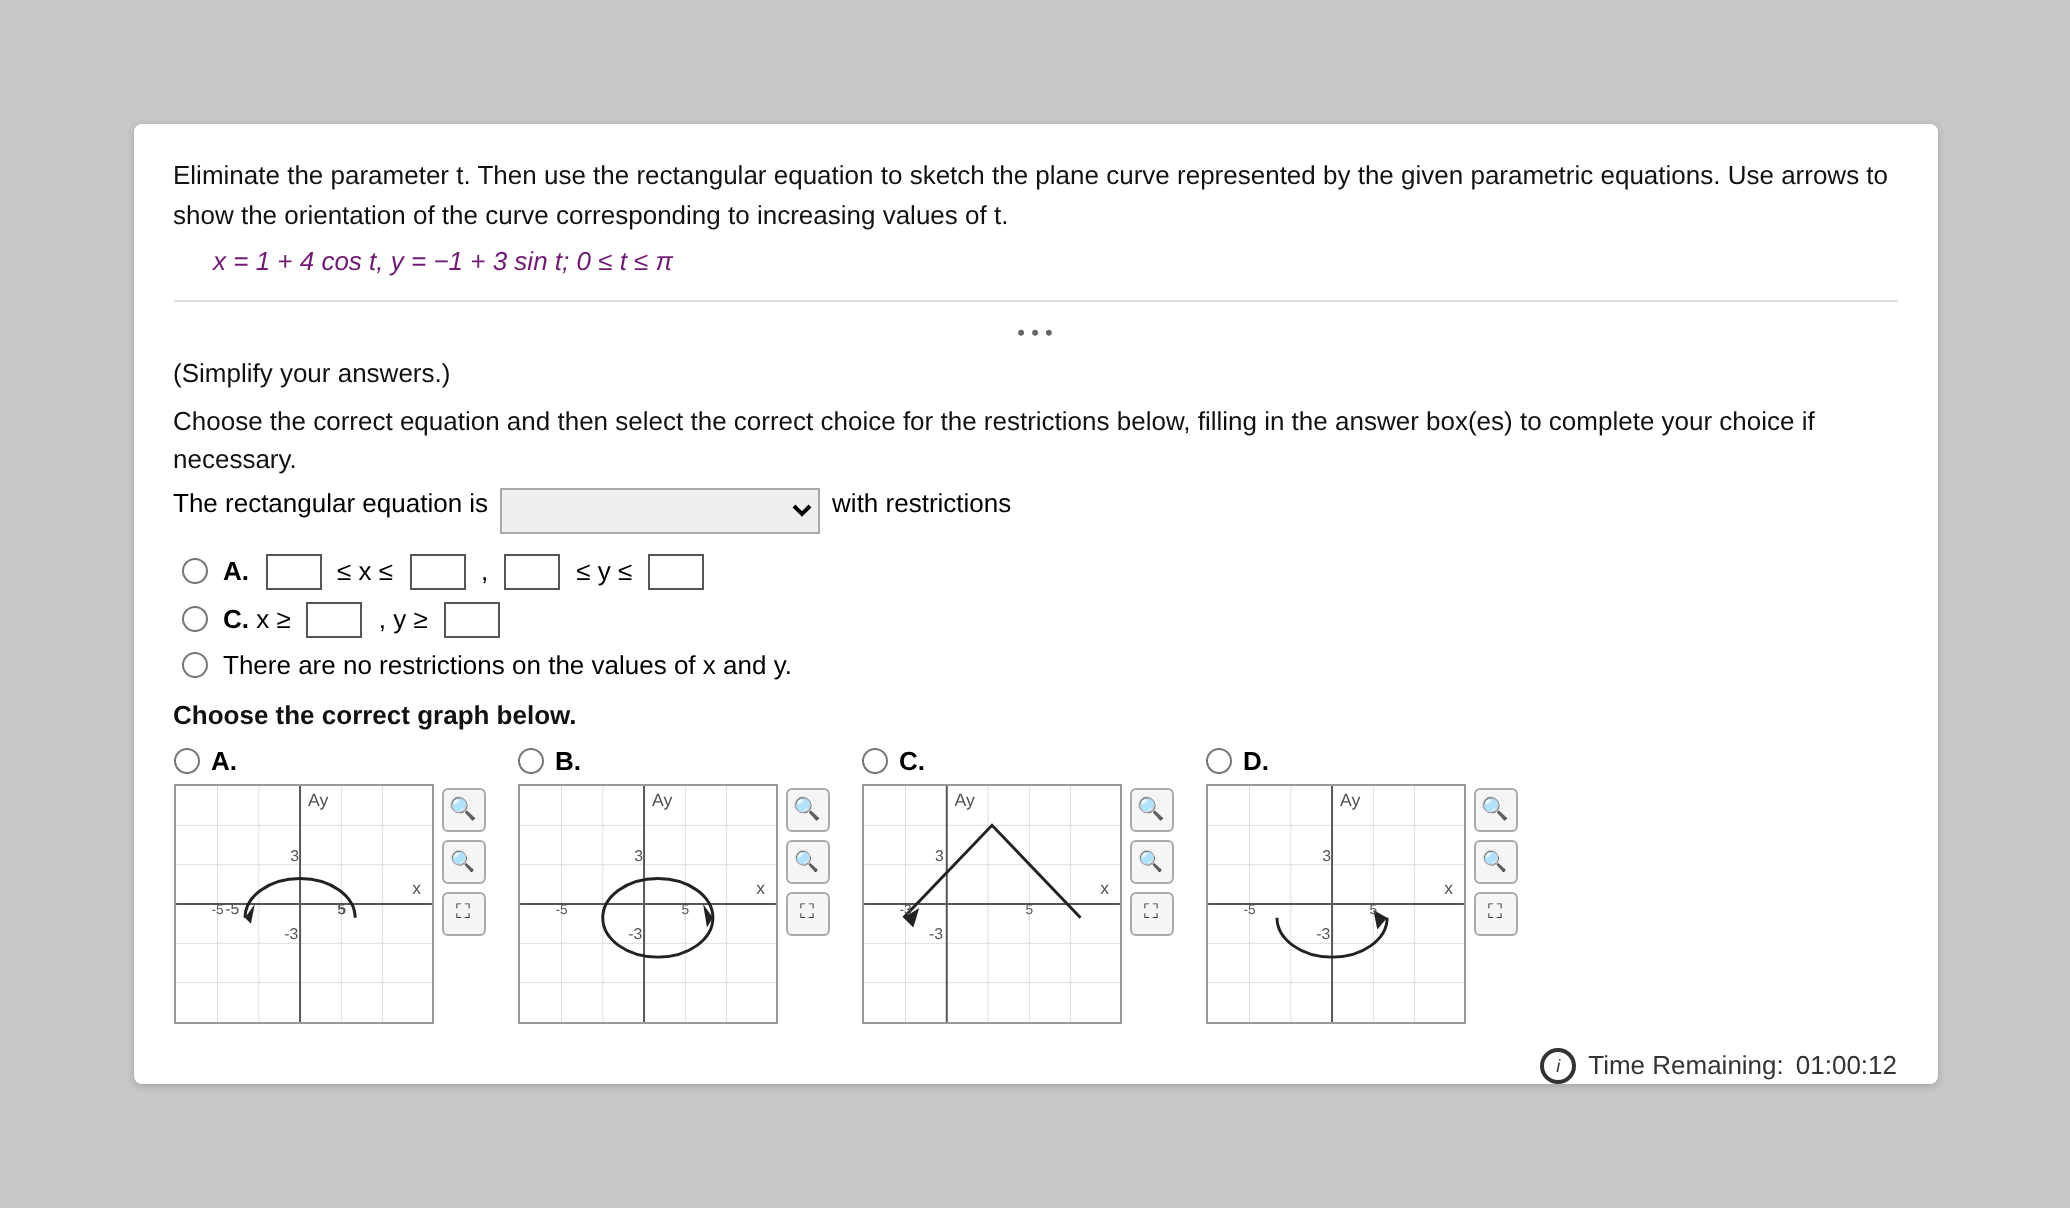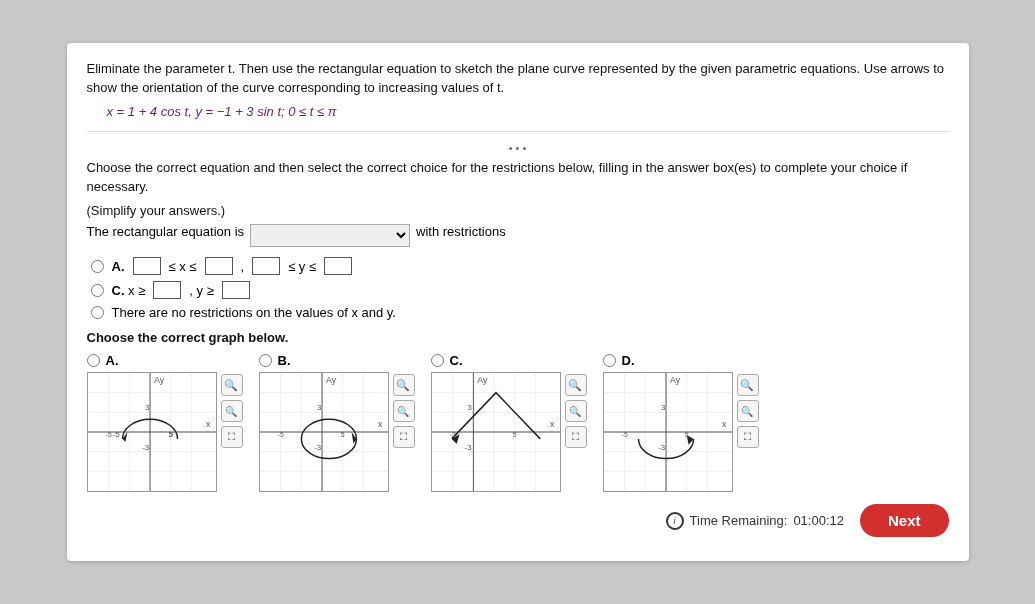--- a/index.html
+++ b/index.html
@@ -10,21 +10,21 @@
       min-height: 604px;
       display: flex;
       flex-direction: column;
       align-items: center;
       justify-content: center;
     }
     .main-container {
       width: 902px;
       background: #fff;
       border-radius: 4px;
-      padding: 16px 20px 24px 20px;
+      padding: 16px 20px 0 20px;
       position: relative;
       box-shadow: 0 1px 4px rgba(0,0,0,0.2);
     }
     .problem-text {
       font-size: 13px;
       color: #111;
       line-height: 1.5;
       margin-bottom: 6px;
     }
     .equation-line {
@@ -187,22 +187,22 @@
 
 <div class="main-container">
 
   <div class="problem-text">Eliminate the parameter t. Then use the rectangular equation to sketch the plane curve represented by the given parametric equations. Use arrows to show the orientation of the curve corresponding to increasing values of t.</div>
   <div class="equation-line">x = 1 + 4 cos t, y = −1 + 3 sin t; 0 ≤ t ≤ π</div>
 
   <hr class="divider">
 
   <div class="collapse-dots">• • •</div>
 
+  <div class="instruction-text">(Simplify your answers.)</div>
   <div class="instruction-text">Choose the correct equation and then select the correct choice for the restrictions below, filling in the answer box(es) to complete your choice if necessary.</div>
-  <div class="instruction-text">(Simplify your answers.)</div>
 
   <div class="rect-eq-row">
     <span>The rectangular equation is</span>
     <select>
       <option value=""></option>
     </select>
     <span>with restrictions</span>
   </div>
 
   <ul class="options-list">
@@ -402,16 +402,15 @@
   </div>
 
   <div class="footer-bar">
     <div class="timer">
       <div class="timer-icon">
           <em>i</em>
         </div>
       <span>Time Remaining:</span>
       <span>01:00:12</span>
     </div>
-    <button class="next-btn">Next</button>
   </div>
 
 </div>
 
 </body></html>

